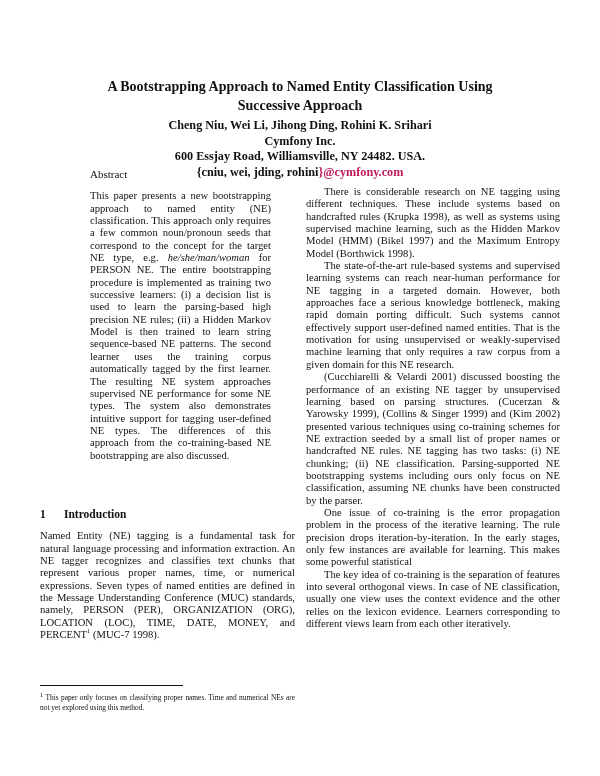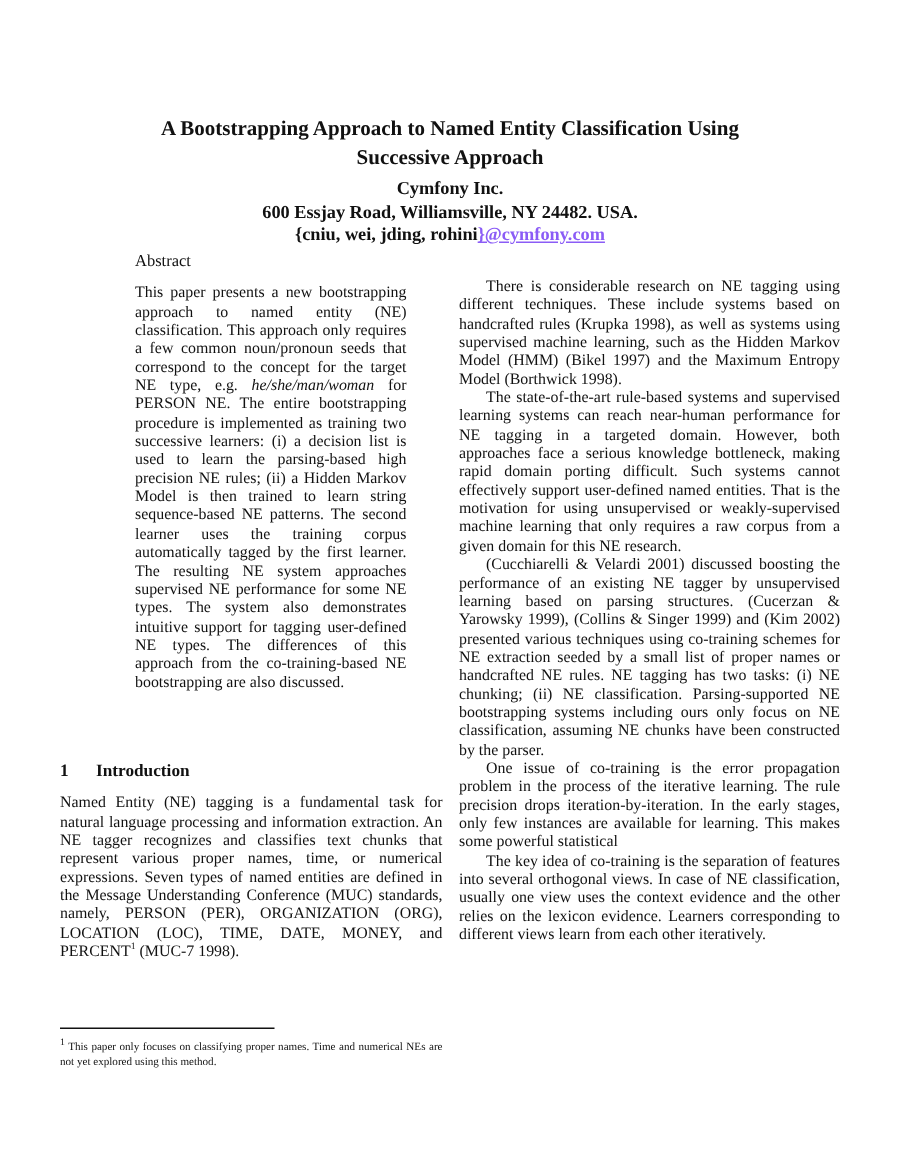--- a/index.html
+++ b/index.html
@@ -8,21 +8,21 @@
       font-family: "Liberation Serif", serif; color: #111111;
     }
     .title {
       position: absolute; top: 77px; left: 40px; width: 520px;
       text-align: center; font-weight: bold; font-size: 14px; line-height: 19px;
     }
     .authors {
       position: absolute; top: 118px; left: 40px; width: 520px;
       text-align: center; font-weight: bold; font-size: 12.2px; line-height: 15.6px;
     }
-    .authors a { color: #8b5cf6; text-decoration: underline; }
+    .authors a { color: #be185d; }
     .col {
       position: absolute; font-size: 10.6px; line-height: 12.35px;
       text-align: justify; hyphens: none;
     }
     .col-left { left: 90px; top: 168px; width: 181px; }
     .col-right { left: 306px; top: 186px; width: 254px; }
     .abstract-head {
       text-align: left; font-weight: normal; font-size: 11px; margin: 0 0 10px 0;
     }
     .abstract p { margin: 0; }
@@ -39,20 +39,21 @@
   </style>
 </head>
 <body>
 
 <div class="title">
   <div>A Bootstrapping Approach to Named Entity Classification Using</div>
   <div>Successive Approach</div>
 </div>
 
 <div class="authors">
+  <div>Cheng Niu, Wei Li, Jihong Ding, Rohini K. Srihari</div>
   <div>Cymfony Inc.</div>
   <div>600 Essjay Road, Williamsville, NY 24482. USA.</div>
   <div><span>{cniu, wei, jding, rohini</span><a>}@cymfony.com</a></div>
 </div>
 
 <div class="col col-left abstract">
   <div class="abstract-head">Abstract</div>
   <p><span>This paper presents a new bootstrapping approach to named entity (NE) classification. This approach only requires a few common noun/pronoun seeds that correspond to the concept for the target NE type, e.g. </span><em>he/she/man/woman</em><span> for PERSON NE. The entire bootstrapping procedure is implemented as training two successive learners: (i) a decision list is used to learn the parsing-based high precision NE rules; (ii) a Hidden Markov Model is then trained to learn string sequence-based NE patterns. The second learner uses the training corpus automatically tagged by the first learner. The resulting NE system approaches supervised NE performance for some NE types. The system also demonstrates intuitive support for tagging user-defined NE types. The differences of this approach from the co-training-based NE bootstrapping are also discussed.</span></p>
 </div>
 

